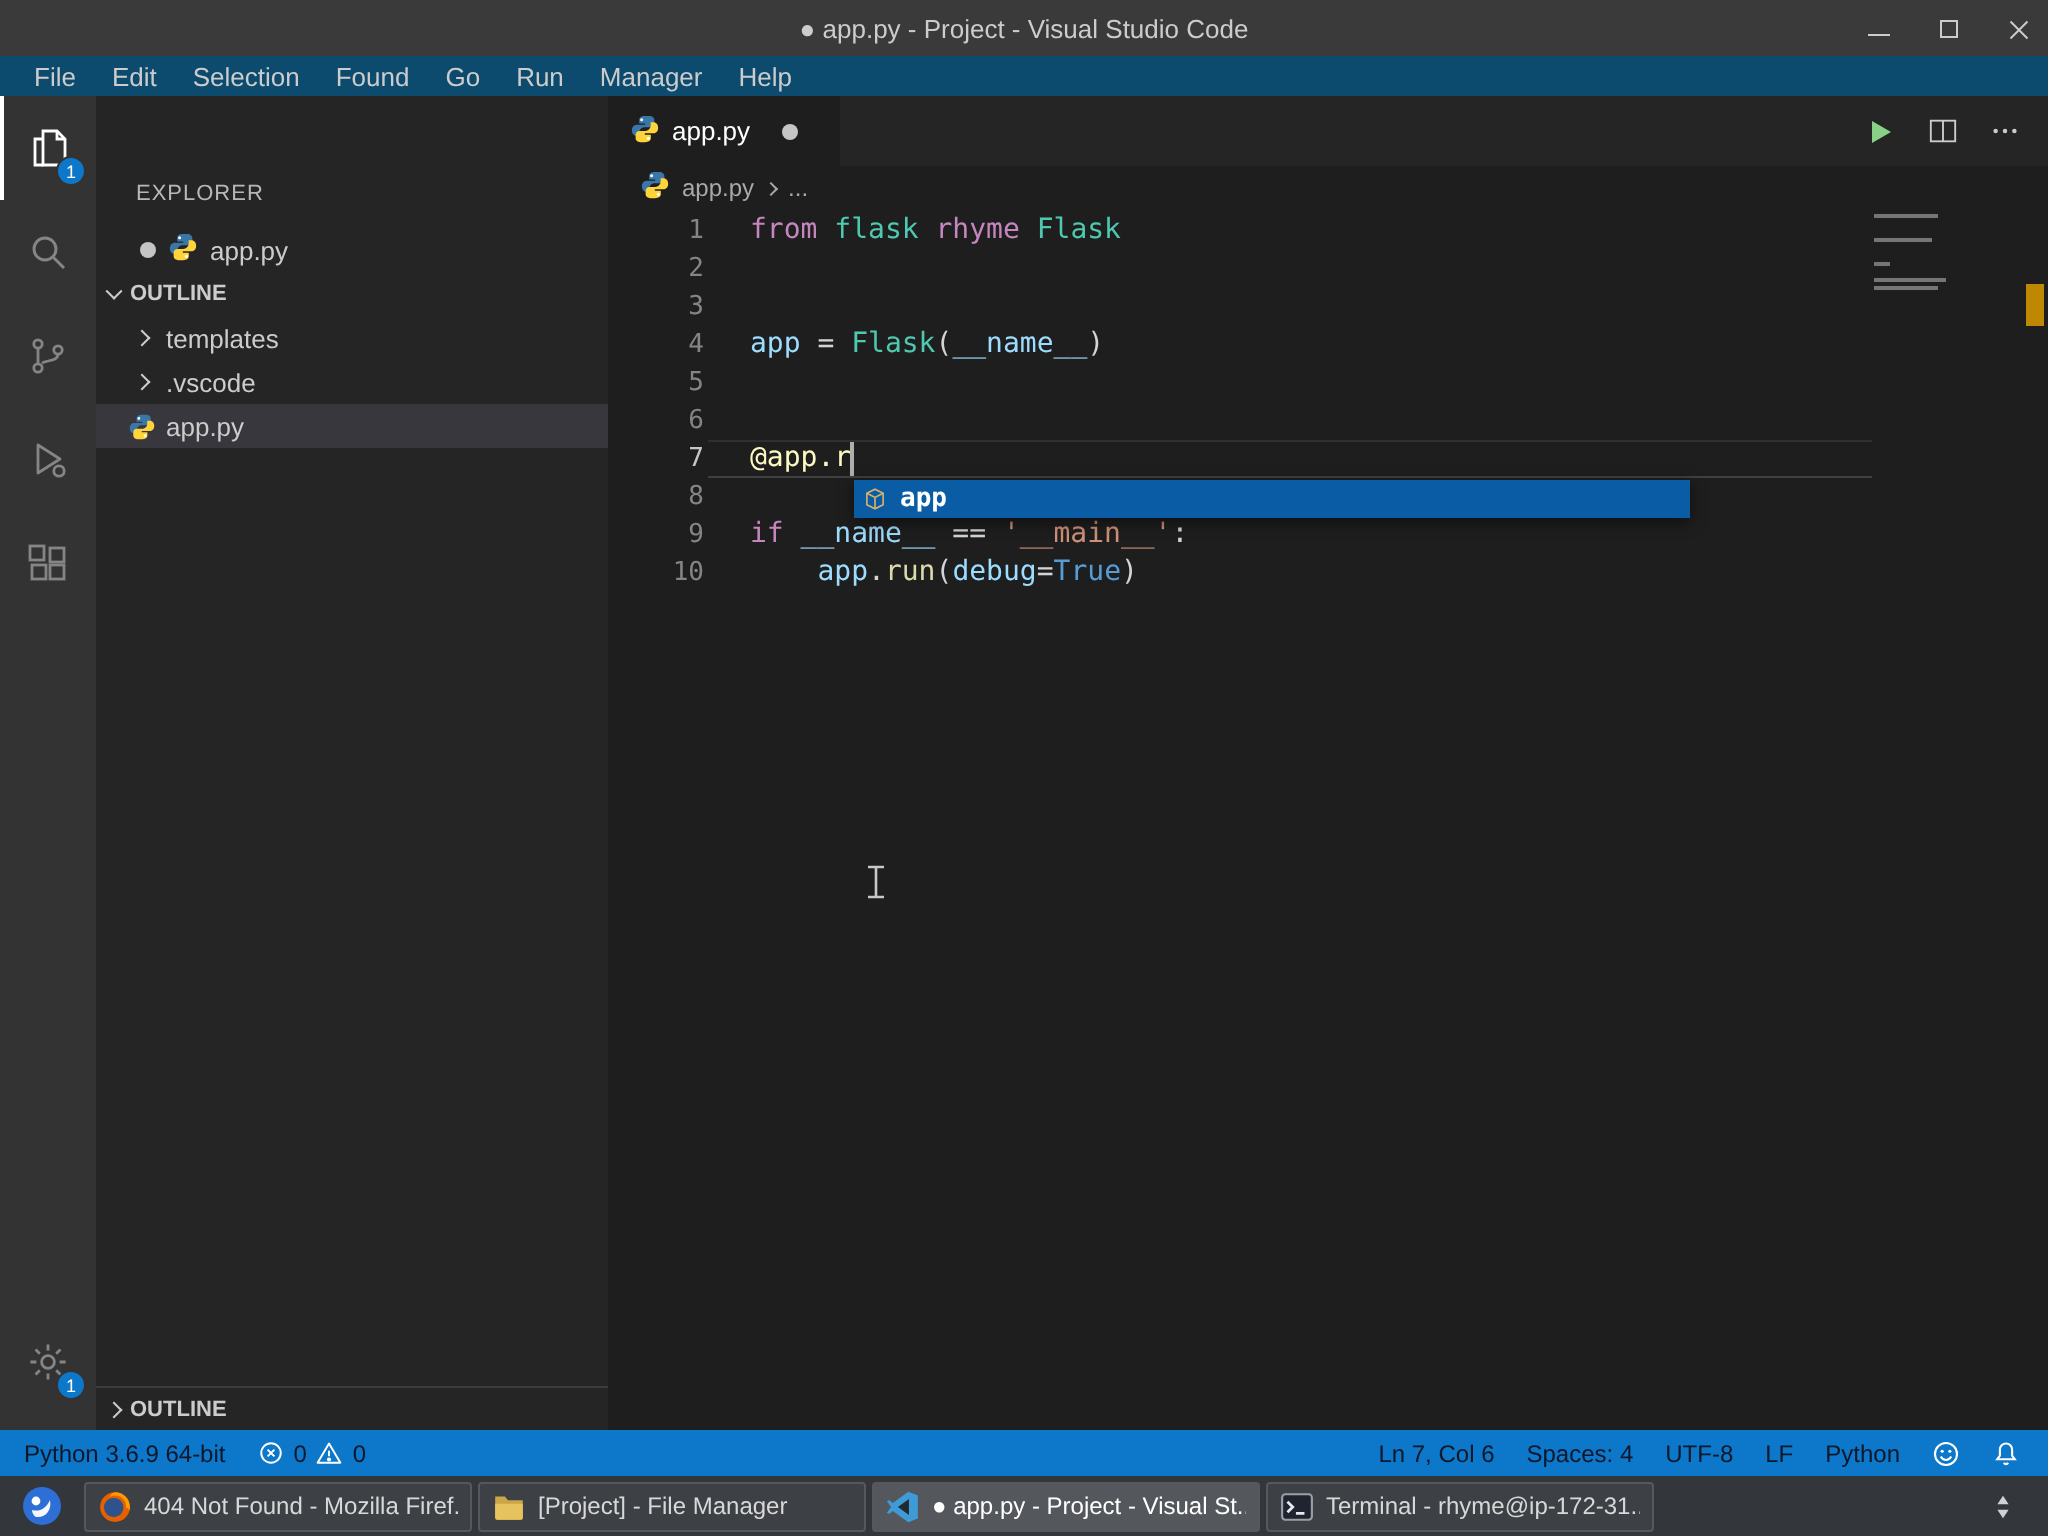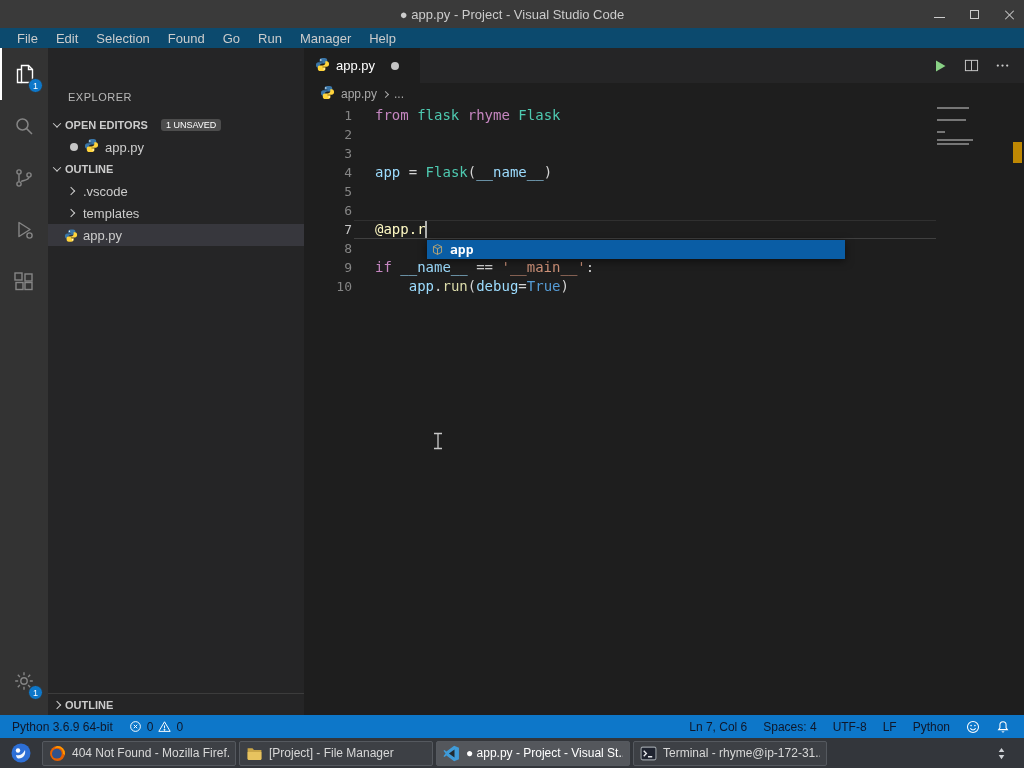--- a/index.html
+++ b/index.html
@@ -154,52 +154,47 @@
             <circle cx="12" cy="12" r="3.2"></circle>
             <path d="M12 3.2v3M12 17.8v3M3.2 12h3M17.8 12h3M5.8 5.8l2.1 2.1M16.1 16.1l2.1 2.1M18.2 5.8l-2.1 2.1M7.9 16.1l-2.1 2.1"></path>
           </svg>
         <span class="badge">1</span>
       </div>
     </div>
 
     <div class="sidebar">
       <div class="sb-title">EXPLORER</div>
 
-      <div class="sec-header">
-        <span class="chev chev-down"></span>
-        <span>OPEN EDITORS</span>
-        <span class="badge-pill">1 UNSAVED</span>
-      </div>
       <div class="oe-item">
         <span class="dot"></span>
         <span class="pyicon-slot"><svg width="15" height="15" viewBox="0 0 16 16">
               <path fill="#3a76a8" d="M7.9 1C6.1 1 4.9 1.8 4.9 3.2V5h3.2v.7H3.6C2.2 5.7 1 6.8 1 8.6s1 3 2.5 3H5V9.7C5 8.2 6.3 7 7.9 7H11c1.2 0 2-.9 2-2.1V3.2C13 1.9 11.8 1 10.5 1z"></path>
               <path fill="#ffd43b" d="M8.1 15c1.8 0 3-.8 3-2.2V11H7.9v-.7h4.5c1.4 0 2.6-1.1 2.6-2.9s-1-3-2.5-3H11v1.9C11 7.8 9.7 9 8.1 9H5c-1.2 0-2 .9-2 2.1v1.7C3 14.1 4.2 15 5.5 15z"></path>
               <circle cx="6.2" cy="3.1" r=".8" fill="#fff"></circle>
               <circle cx="9.8" cy="12.9" r=".8" fill="#fff"></circle>
             </svg></span>
         <span>app.py</span>
       </div>
 
       <div class="sec-header">
         <span class="chev chev-down"></span>
         <span>OUTLINE</span>
       </div>
       <div id="project-items">
           <div class="tree-item">
             <span class="slot">
               <span class="chev chev-right"></span>
             </span>
-            <span>.vscode</span>
+            <span>templates</span>
           </div>
           <div class="tree-item">
             <span class="slot">
               <span class="chev chev-right"></span>
             </span>
-            <span>templates</span>
+            <span>.vscode</span>
           </div>
           <div class="tree-item selected">
             <span class="slot">
               <svg width="15" height="15" viewBox="0 0 16 16">
                 <path fill="#3a76a8" d="M7.9 1C6.1 1 4.9 1.8 4.9 3.2V5h3.2v.7H3.6C2.2 5.7 1 6.8 1 8.6s1 3 2.5 3H5V9.7C5 8.2 6.3 7 7.9 7H11c1.2 0 2-.9 2-2.1V3.2C13 1.9 11.8 1 10.5 1z"></path>
                 <path fill="#ffd43b" d="M8.1 15c1.8 0 3-.8 3-2.2V11H7.9v-.7h4.5c1.4 0 2.6-1.1 2.6-2.9s-1-3-2.5-3H11v1.9C11 7.8 9.7 9 8.1 9H5c-1.2 0-2 .9-2 2.1v1.7C3 14.1 4.2 15 5.5 15z"></path>
                 <circle cx="6.2" cy="3.1" r=".8" fill="#fff"></circle>
                 <circle cx="9.8" cy="12.9" r=".8" fill="#fff"></circle>
               </svg>
             </span>

